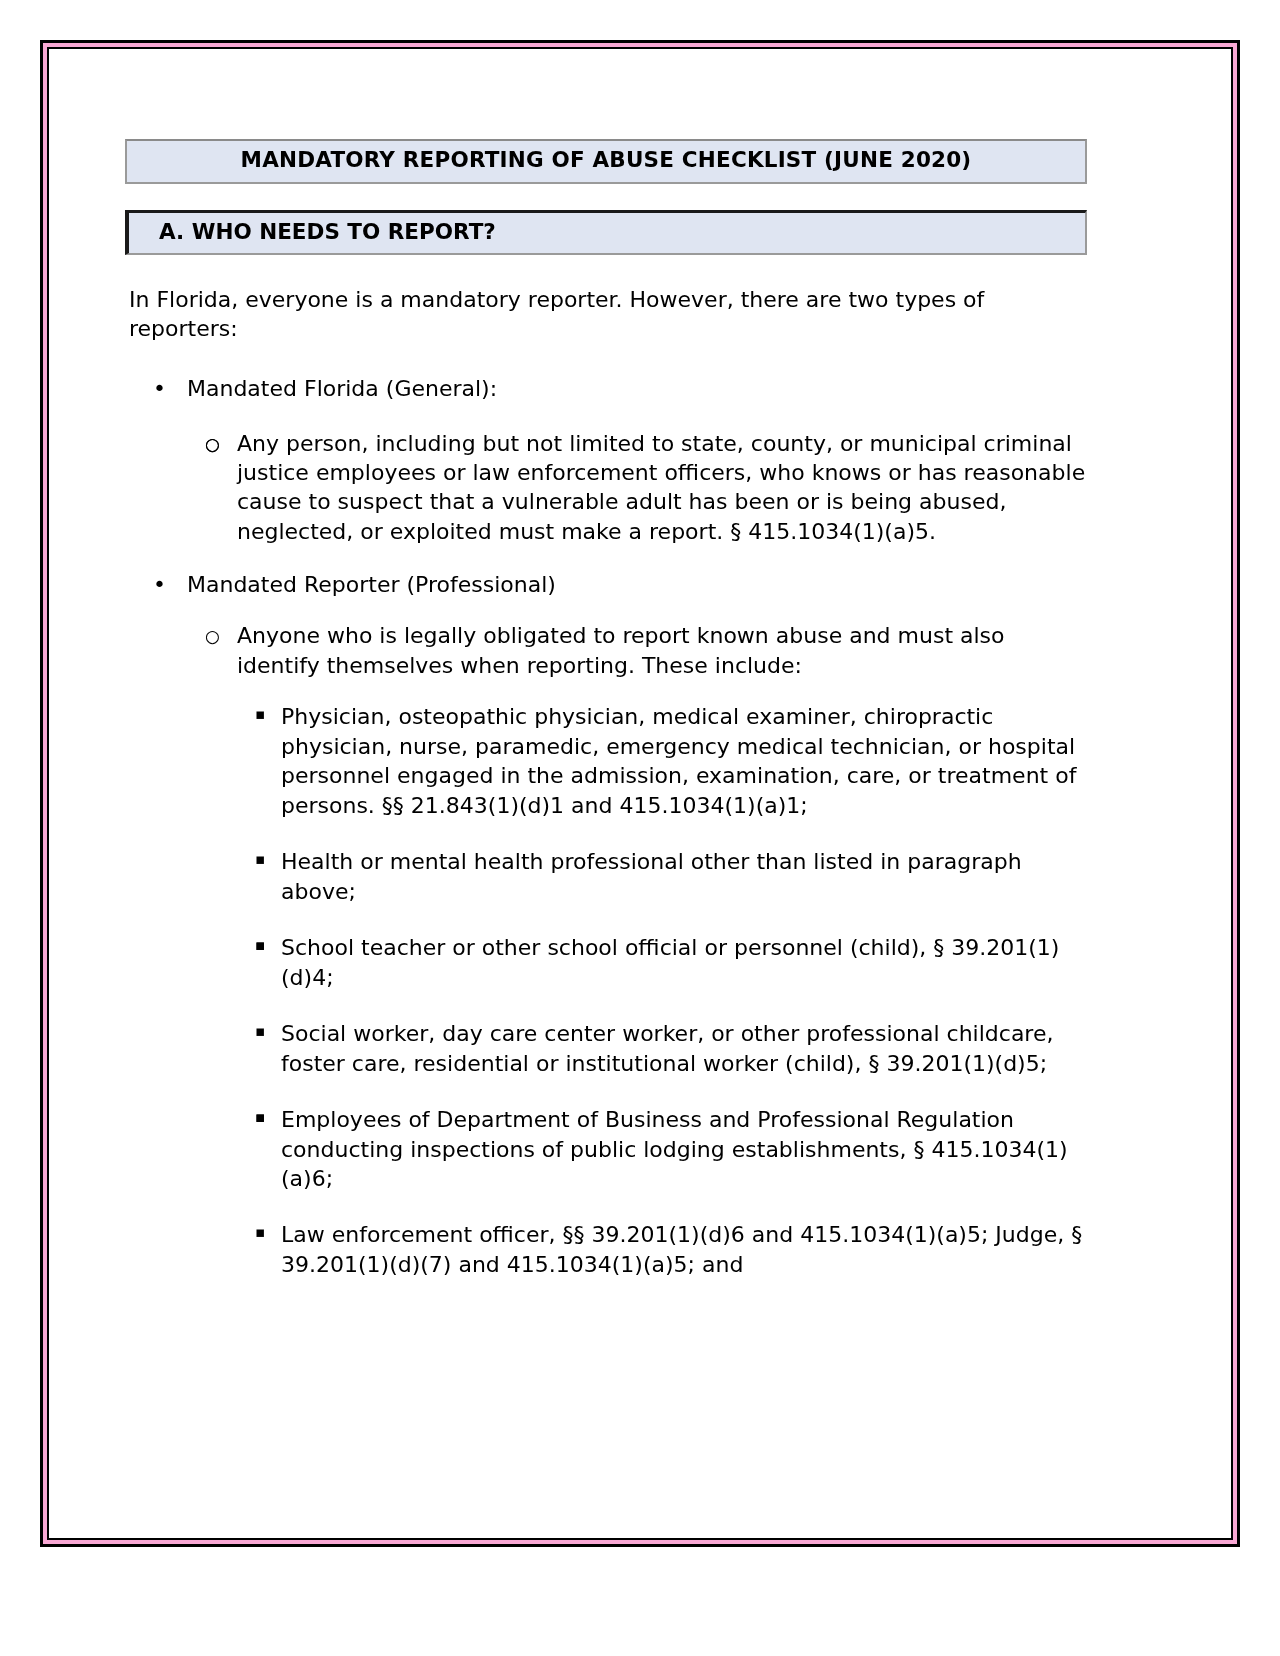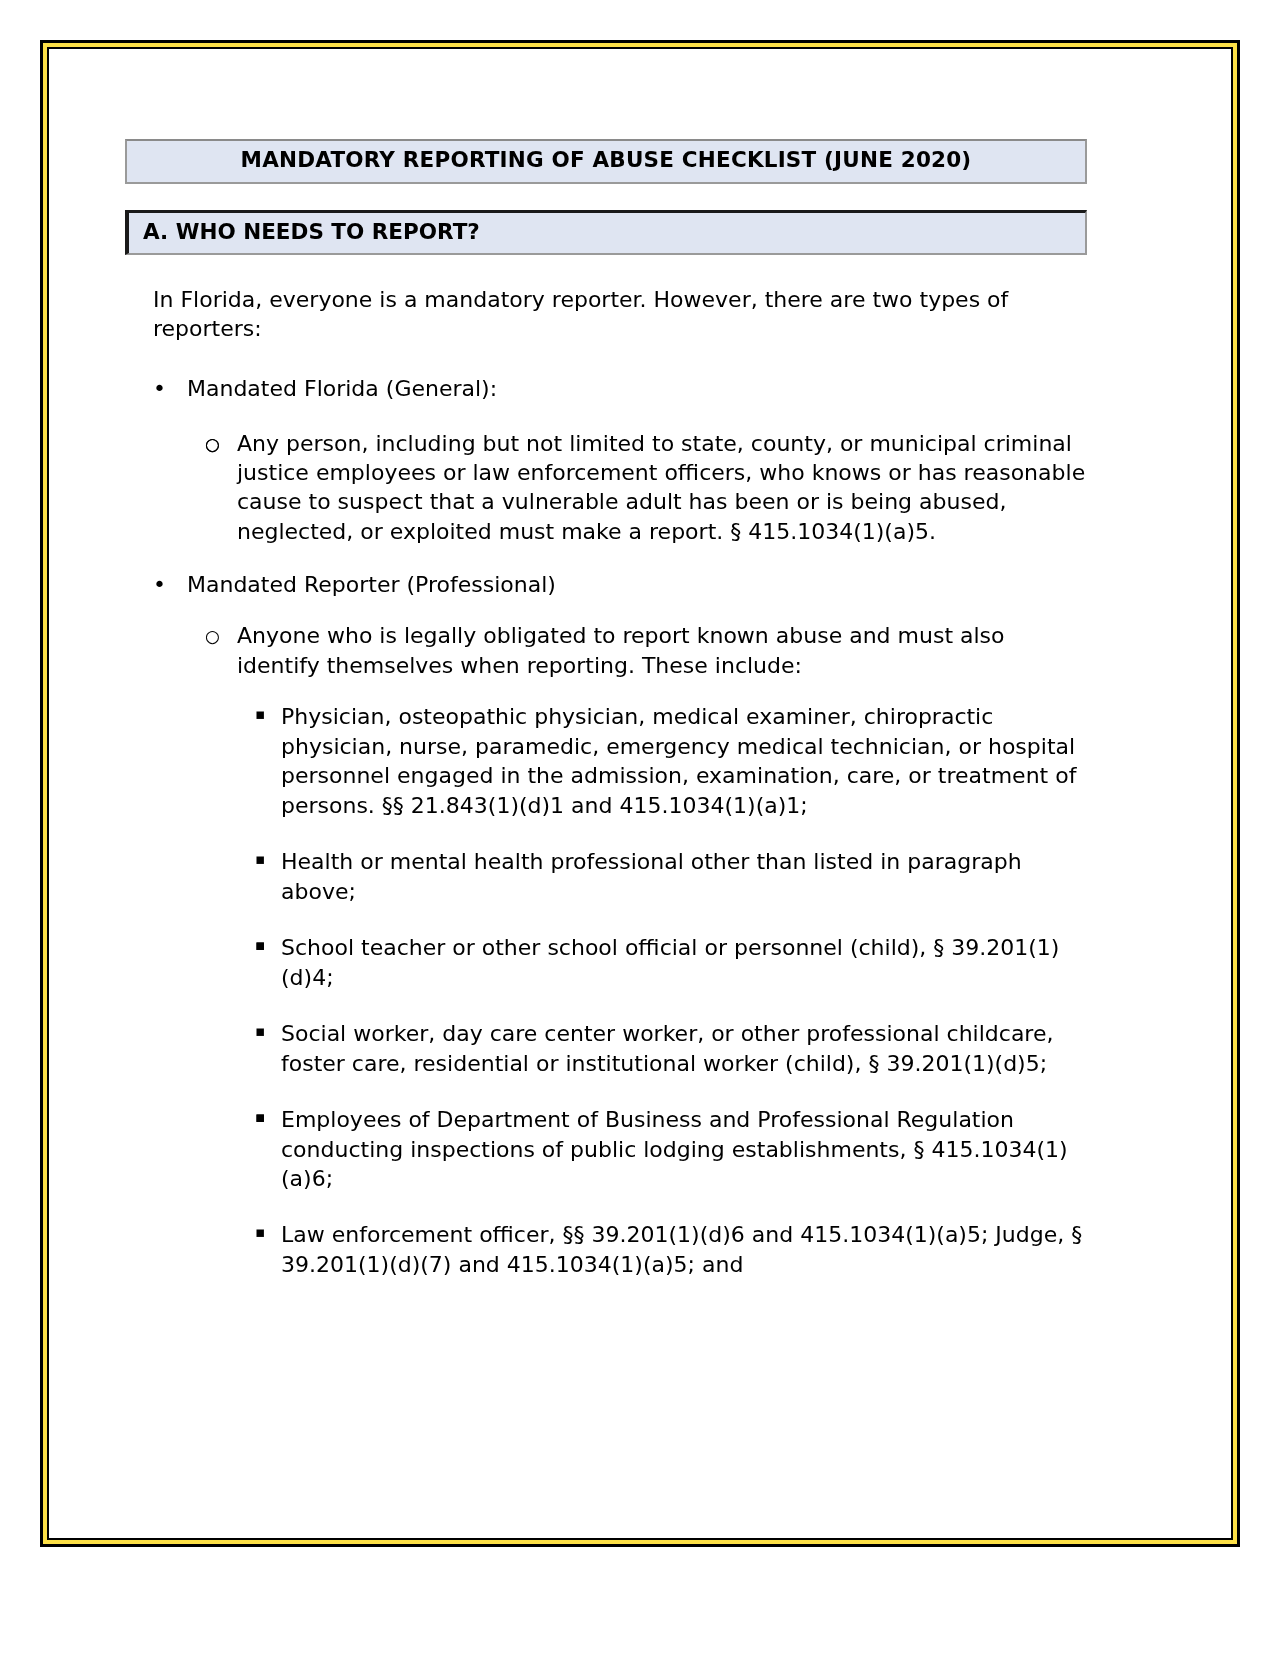--- a/index.html
+++ b/index.html
@@ -16,21 +16,21 @@
   }
 
   
   .page-frame {
     position: absolute;
     left: 40px;
     top: 40px;
     width: 1200px;
     height: 1507px;
     border: 3px solid #000000;
-    background: #fde047;
+    background: #f9a8d4;
   }
   .page-frame-inner {
     position: absolute;
     left: 4px;
     top: 4px;
     right: 4px;
     bottom: 4px;
     border: 2px solid #000000;
     background: #ffffff;
   }
@@ -67,28 +67,29 @@
     border-left: 4px solid #1a1a1a;
     border-top: 3px solid #1a1a1a;
     padding: 7px 10px 9px 14px;
     margin-bottom: 30px;
   }
   .section-box .section-text {
     font-size: 21.5px;
     font-weight: bold;
     color: #000000;
     line-height: 1.15;
+    margin-left: 16px;
   }
 
   
   .intro-para {
     font-size: 22px;
     line-height: 1.32;
     color: #000000;
-    margin: 0 0 30px 28px;
+    margin: 0 0 30px 4px;
     width: 900px;
   }
 
   
   ul.lvl {
     list-style: none;
     margin: 0;
     padding: 0;
   }
 

